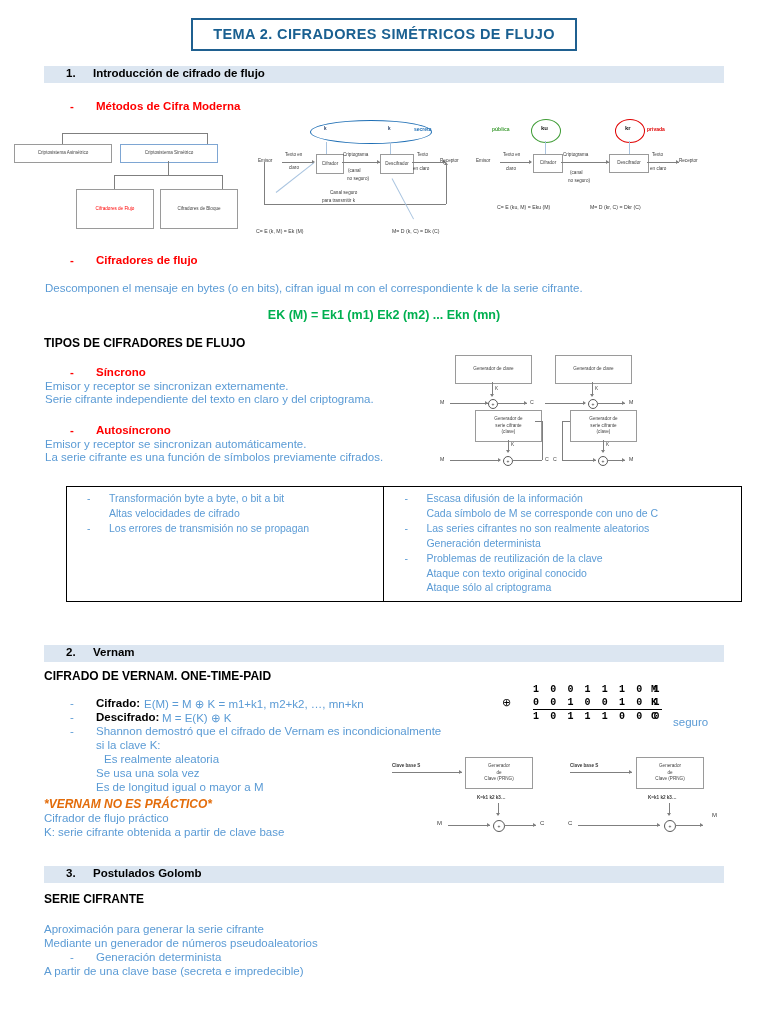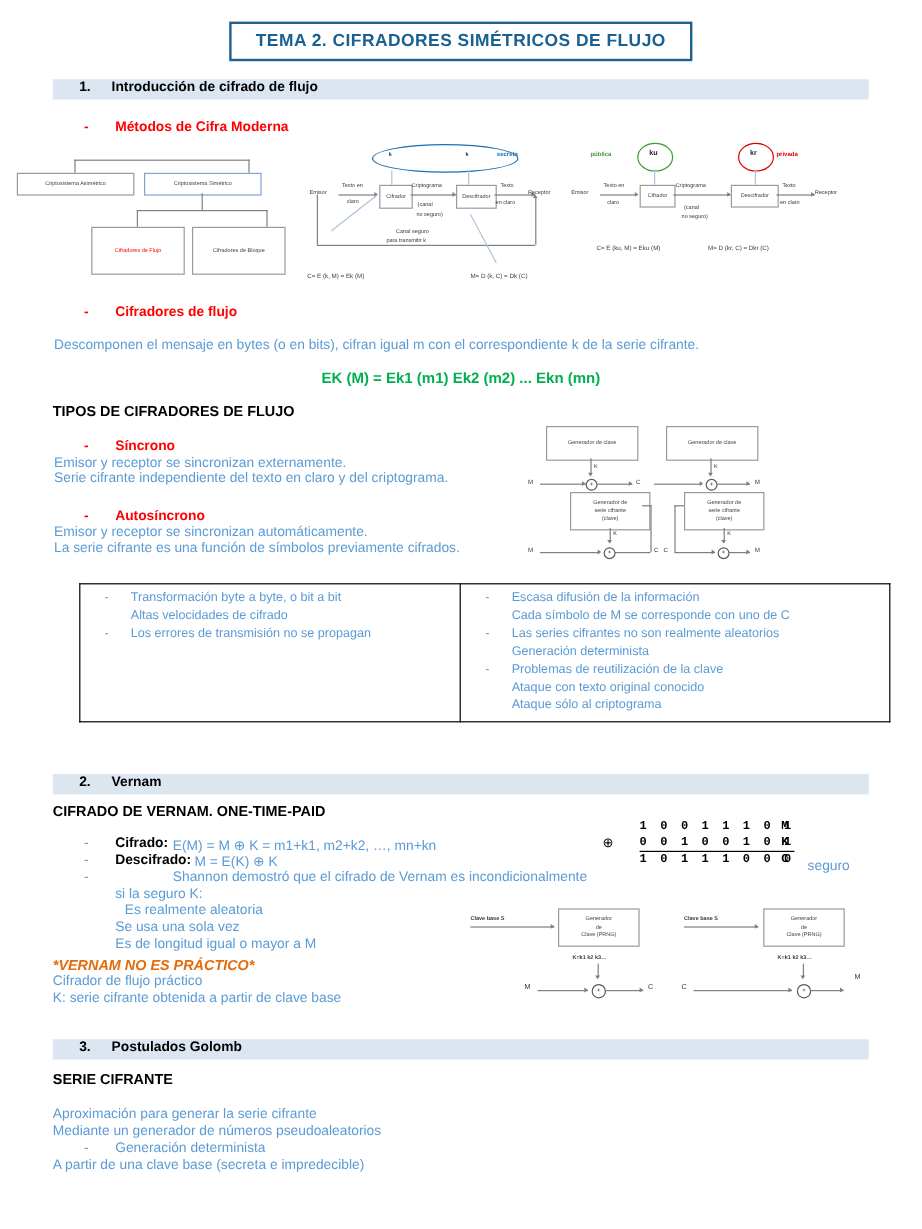--- a/index.html
+++ b/index.html
@@ -352,23 +352,23 @@
     <span class="bl" style="left:74px;">E(M) = M ⊕ K = m1+k1, m2+k2, …, mn+kn</span>
   </div>
   <div class="bullet-line" style="left:70px;top:711px;">
     <span class="d">-</span>
     <span class="bk">Descifrado:</span>
     <span class="bl" style="left:92px;">M = E(K) ⊕ K</span>
   </div>
 
   <div class="bullet-line" style="left:70px;top:725px;">
     <span class="d">-</span>
-    <span class="bl" style="left:26px;margin-left:48px;">Shannon demostró que el cifrado de Vernam es incondicionalmente</span>
-  </div>
-  <div class="blue-txt" style="left:96px;top:739px;">si la seguro K:</div>
+    <span class="bl" style="left:26px;">Shannon demostró que el cifrado de Vernam es incondicionalmente</span>
+  </div>
+  <div class="blue-txt" style="left:96px;top:739px;">si la clave K:</div>
   <div class="blue-txt" style="left:104px;top:753px;">Es realmente aleatoria</div>
   <div class="blue-txt" style="left:96px;top:767px;">Se usa una sola vez</div>
   <div class="blue-txt" style="left:96px;top:781px;">Es de longitud igual o mayor a M</div>
   <div class="blue-txt" style="left:673px;top:716px;">seguro</div>
 
   <div>
     <div class="binop" style="left:502px;top:696px;">⊕</div>
     <div class="binblk" style="left:533px;top:684px;">1 0 0 1 1 1 0 1</div>
     <div class="binblk" style="left:651px;top:684px;letter-spacing:0;">M</div>
     <div class="binblk uline" style="left:533px;top:697px;">0 0 1 0 0 1 0 1</div>

